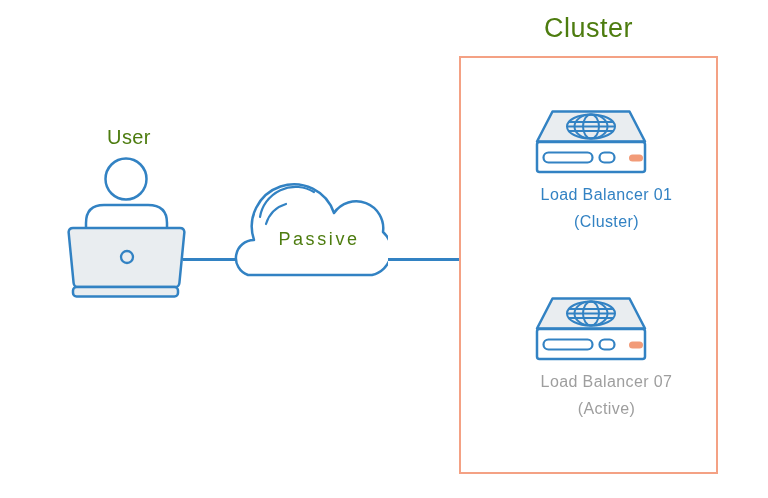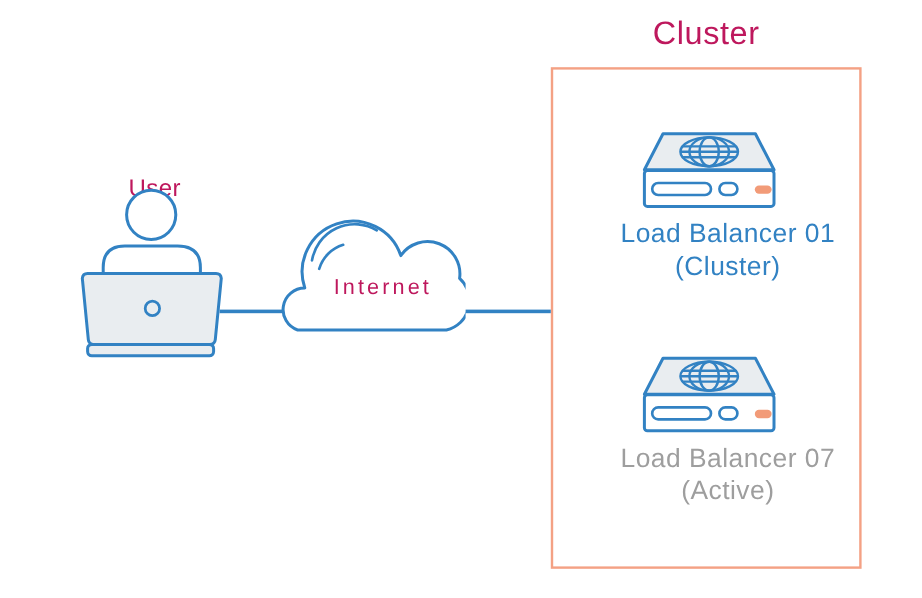--- a/index.html
+++ b/index.html
@@ -6,27 +6,26 @@
   .canvas{
     position:relative;
     width:768px;height:498px;
     background:#ffffff;
     overflow:hidden;
     font-family:"Liberation Sans", sans-serif;
   }
   .lbl{
     position:absolute;
     text-align:center;
-    color:#be185d;
+    color:#4d7c0f;
     letter-spacing:0.4px;
   }
   .user-label{
     left:69px;top:126px;width:120px;
     font-size:20px;
-    margin-top:20px;
   }
   .internet-label{
     left:250px;top:229px;width:138px;
     font-size:18px;
     letter-spacing:2.6px;
     z-index:3;
   }
   .cluster-title{
     left:459px;top:13px;width:259px;
     font-size:27px;
@@ -49,21 +48,21 @@
   }
   .icon{position:absolute;z-index:2;}
   .user-icon{left:58px;top:155px;}
   .cloud-icon{left:228px;top:176px;}
   .server-1{left:533px;top:107px;}
   .server-2{left:533px;top:294px;}
   .node-label{
     position:absolute;
     left:459px;width:295px;
     text-align:center;
-    font-size:22px;
+    font-size:16px;
     line-height:27px;
     letter-spacing:0.4px;
   }
   .node-label-1{top:181px;color:#3282c3;}
   .node-label-2{top:368px;color:#9e9e9e;}
 </style>
 </head>
 <body>
 
 <div class="canvas">
@@ -78,21 +77,21 @@
     <path d="M 15 73 L 122 73 Q 126 73 126.4 77 L 121.4 128 Q 121 132 117 132 L 20 132 Q 16 132 15.6 128 L 10.6 77 Q 11 73 15 73 Z" fill="#e9edf0" stroke="#3282c3" stroke-width="2.5" stroke-linejoin="round"></path>
     <circle cx="69" cy="102" r="6" fill="none" stroke="#3282c3" stroke-width="2.3"></circle>
     <rect x="15" y="132" width="105" height="9.5" rx="3.5" fill="#e9edf0" stroke="#3282c3" stroke-width="2.5"></rect>
   </svg>
 
   <svg class="icon cloud-icon" width="160" height="102" viewBox="0 0 160 102">
     <path d="M 20 99 A 18 18 0 0 1 26 64 A 41 41 0 0 1 106 37 A 27 27 0 0 1 155 56 A 25 25 0 0 1 144 99 Z" fill="#ffffff" stroke="#3282c3" stroke-width="2.5" stroke-linejoin="round" stroke-linecap="round"></path>
     <path d="M 32 41 A 36 36 0 0 1 86 16" fill="none" stroke="#3282c3" stroke-width="2.2" stroke-linecap="round"></path>
     <path d="M 38 48 A 30 30 0 0 1 58 28" fill="none" stroke="#3282c3" stroke-width="2.2" stroke-linecap="round"></path>
   </svg>
-  <div class="lbl internet-label">Internet</div>
+  <div class="lbl internet-label">Passive</div>
 
   <div class="cluster-box"></div>
   <div class="lbl cluster-title">Cluster</div>
 
   <svg class="icon server-1" width="116" height="70" viewBox="0 0 116 70">
     <path d="M 19.5 4.5 L 96.5 4.5 L 112 34.5 L 4 34.5 Z" fill="#e9edf0" stroke="#3282c3" stroke-width="2.5" stroke-linejoin="round"></path>
     <g stroke="#3282c3" stroke-width="2" fill="none">
       <ellipse cx="58" cy="19.5" rx="24" ry="12"></ellipse>
       <ellipse cx="58" cy="19.5" rx="8" ry="12"></ellipse>
       <ellipse cx="58" cy="19.5" rx="16.5" ry="12"></ellipse>

